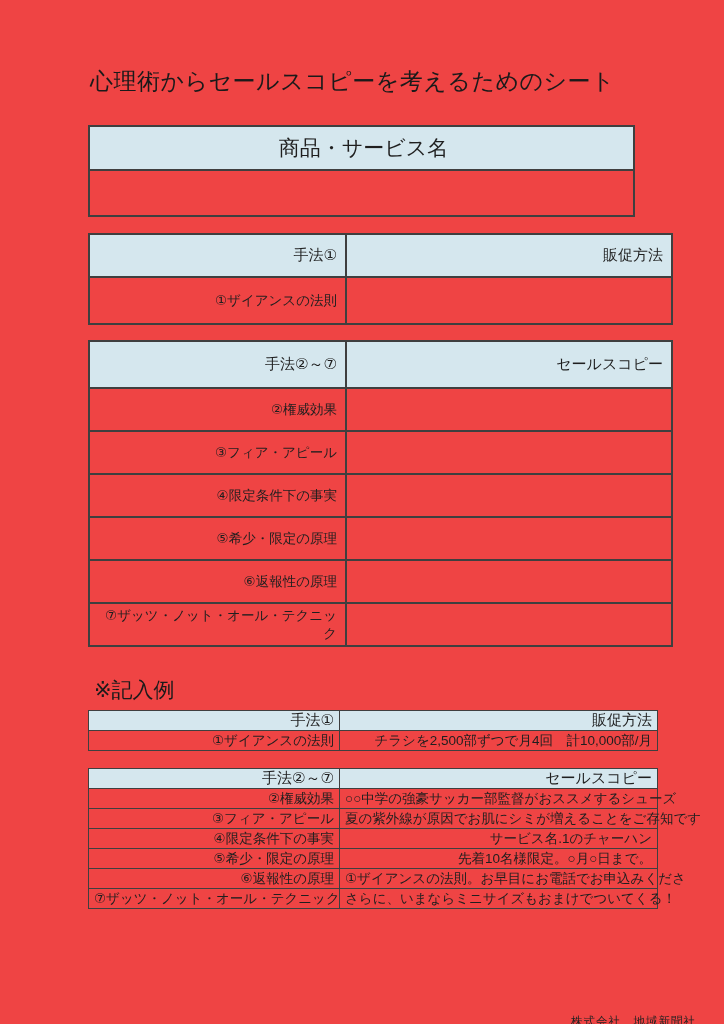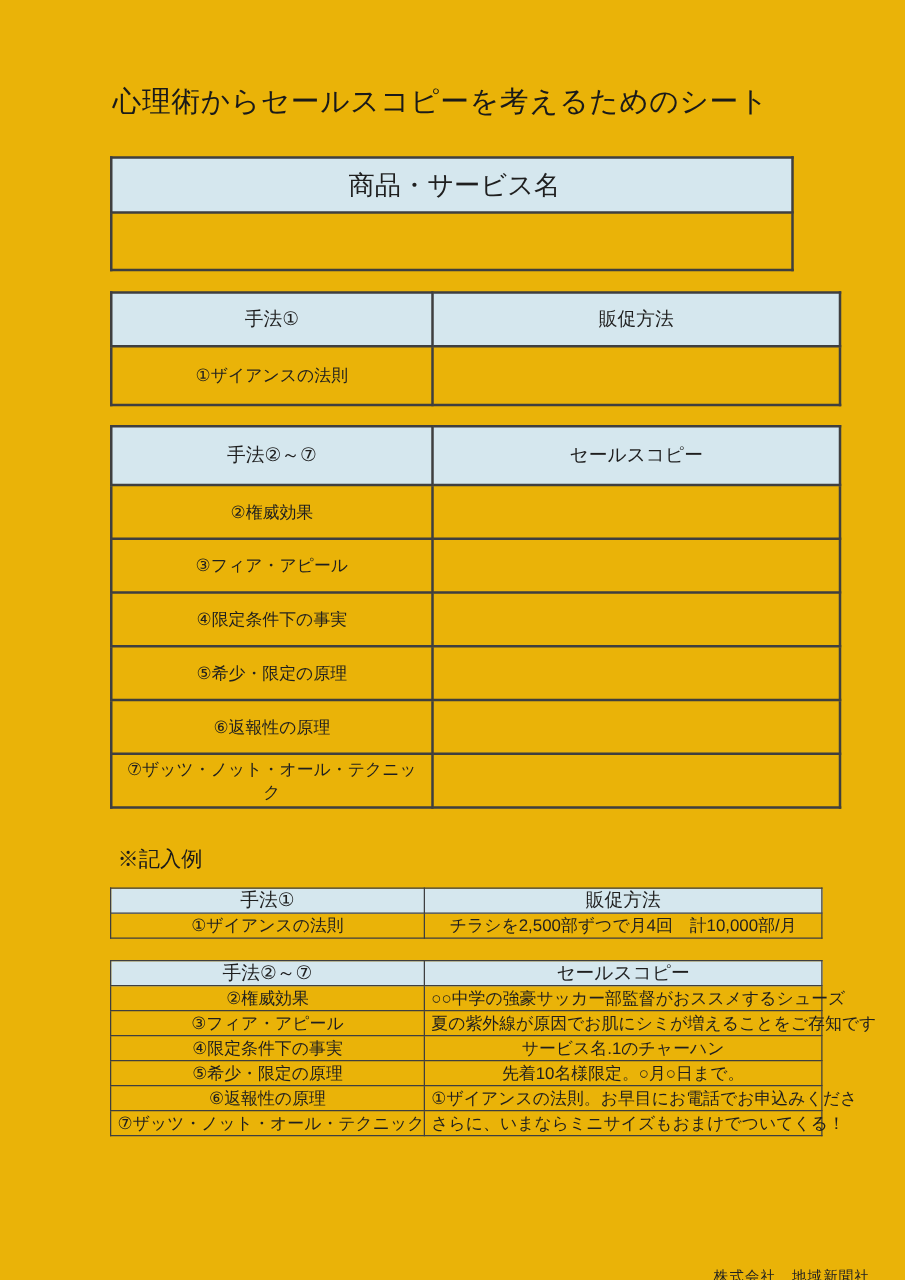--- a/index.html
+++ b/index.html
@@ -1,29 +1,29 @@
 <!DOCTYPE html>
 <html><head>
 <meta charset="utf-8">
 <style>
   html,body{margin:0;padding:0;}
   body{
     width:724px;height:1024px;background:#ffffff;
     font-family:"Liberation Sans","DejaVu Sans",sans-serif;
     color:#1f1f1f;
   }
-  #page{position:relative;width:724px;height:1024px;background:#eab308;overflow:hidden;}
+  #page{position:relative;width:724px;height:1024px;background:#ef4444;overflow:hidden;}
 
   .doc-title{
     position:absolute;left:90px;top:66px;
     font-size:23px;letter-spacing:0.5px;color:#1a1a1a;white-space:nowrap;
   }
 
   table{border-collapse:collapse;table-layout:fixed;}
-  td,th{border:2px solid #3f3f3f;padding:0 8px;vertical-align:middle;font-weight:normal;text-align:center;overflow:visible;}
+  td,th{border:2px solid #3f3f3f;padding:0 8px;vertical-align:middle;font-weight:normal;text-align:right;overflow:visible;}
   .hd{background:#d5e7ee;}
 
   
   .tbl-product{position:absolute;left:88px;top:125px;width:547px;}
   .tbl-product th{height:42px;text-align:center;font-size:21px;padding-left:12px;}
   .tbl-product td{height:44px;font-size:14px;}
 
   
   .tbl-big{position:absolute;left:88px;width:547px;font-size:13.5px;}
   .tbl-big .c1{width:239px;}
@@ -31,21 +31,21 @@
   .tbl-big th{height:41px;font-size:15px;}
   .tbl-m1{top:233px;}
   .tbl-m1 td{height:45px;}
   .tbl-m2{top:340px;}
   .tbl-m2 th{height:45px;}
   .tbl-m2 td{height:41px;}
 
   
   .example-heading{
     position:absolute;left:94px;top:676px;
-    font-size:17px;color:#1a1a1a;white-space:nowrap;font-family:Liberation Serif, serif;
+    font-size:21px;color:#1a1a1a;white-space:nowrap;
   }
   .tbl-small{position:absolute;left:88px;width:547px;font-size:13.5px;}
   .tbl-small td,.tbl-small th{border-width:1.5px;padding:0 5px;white-space:nowrap;}
   .tbl-small th{height:19px;font-size:15px;}
   .tbl-small td{height:19px;}
   .tbl-small .c1{width:240px;}
   .tbl-small .c2{width:307px;}
   .tbl-ex1{top:710px;}
   .tbl-ex2{top:768px;}
 

